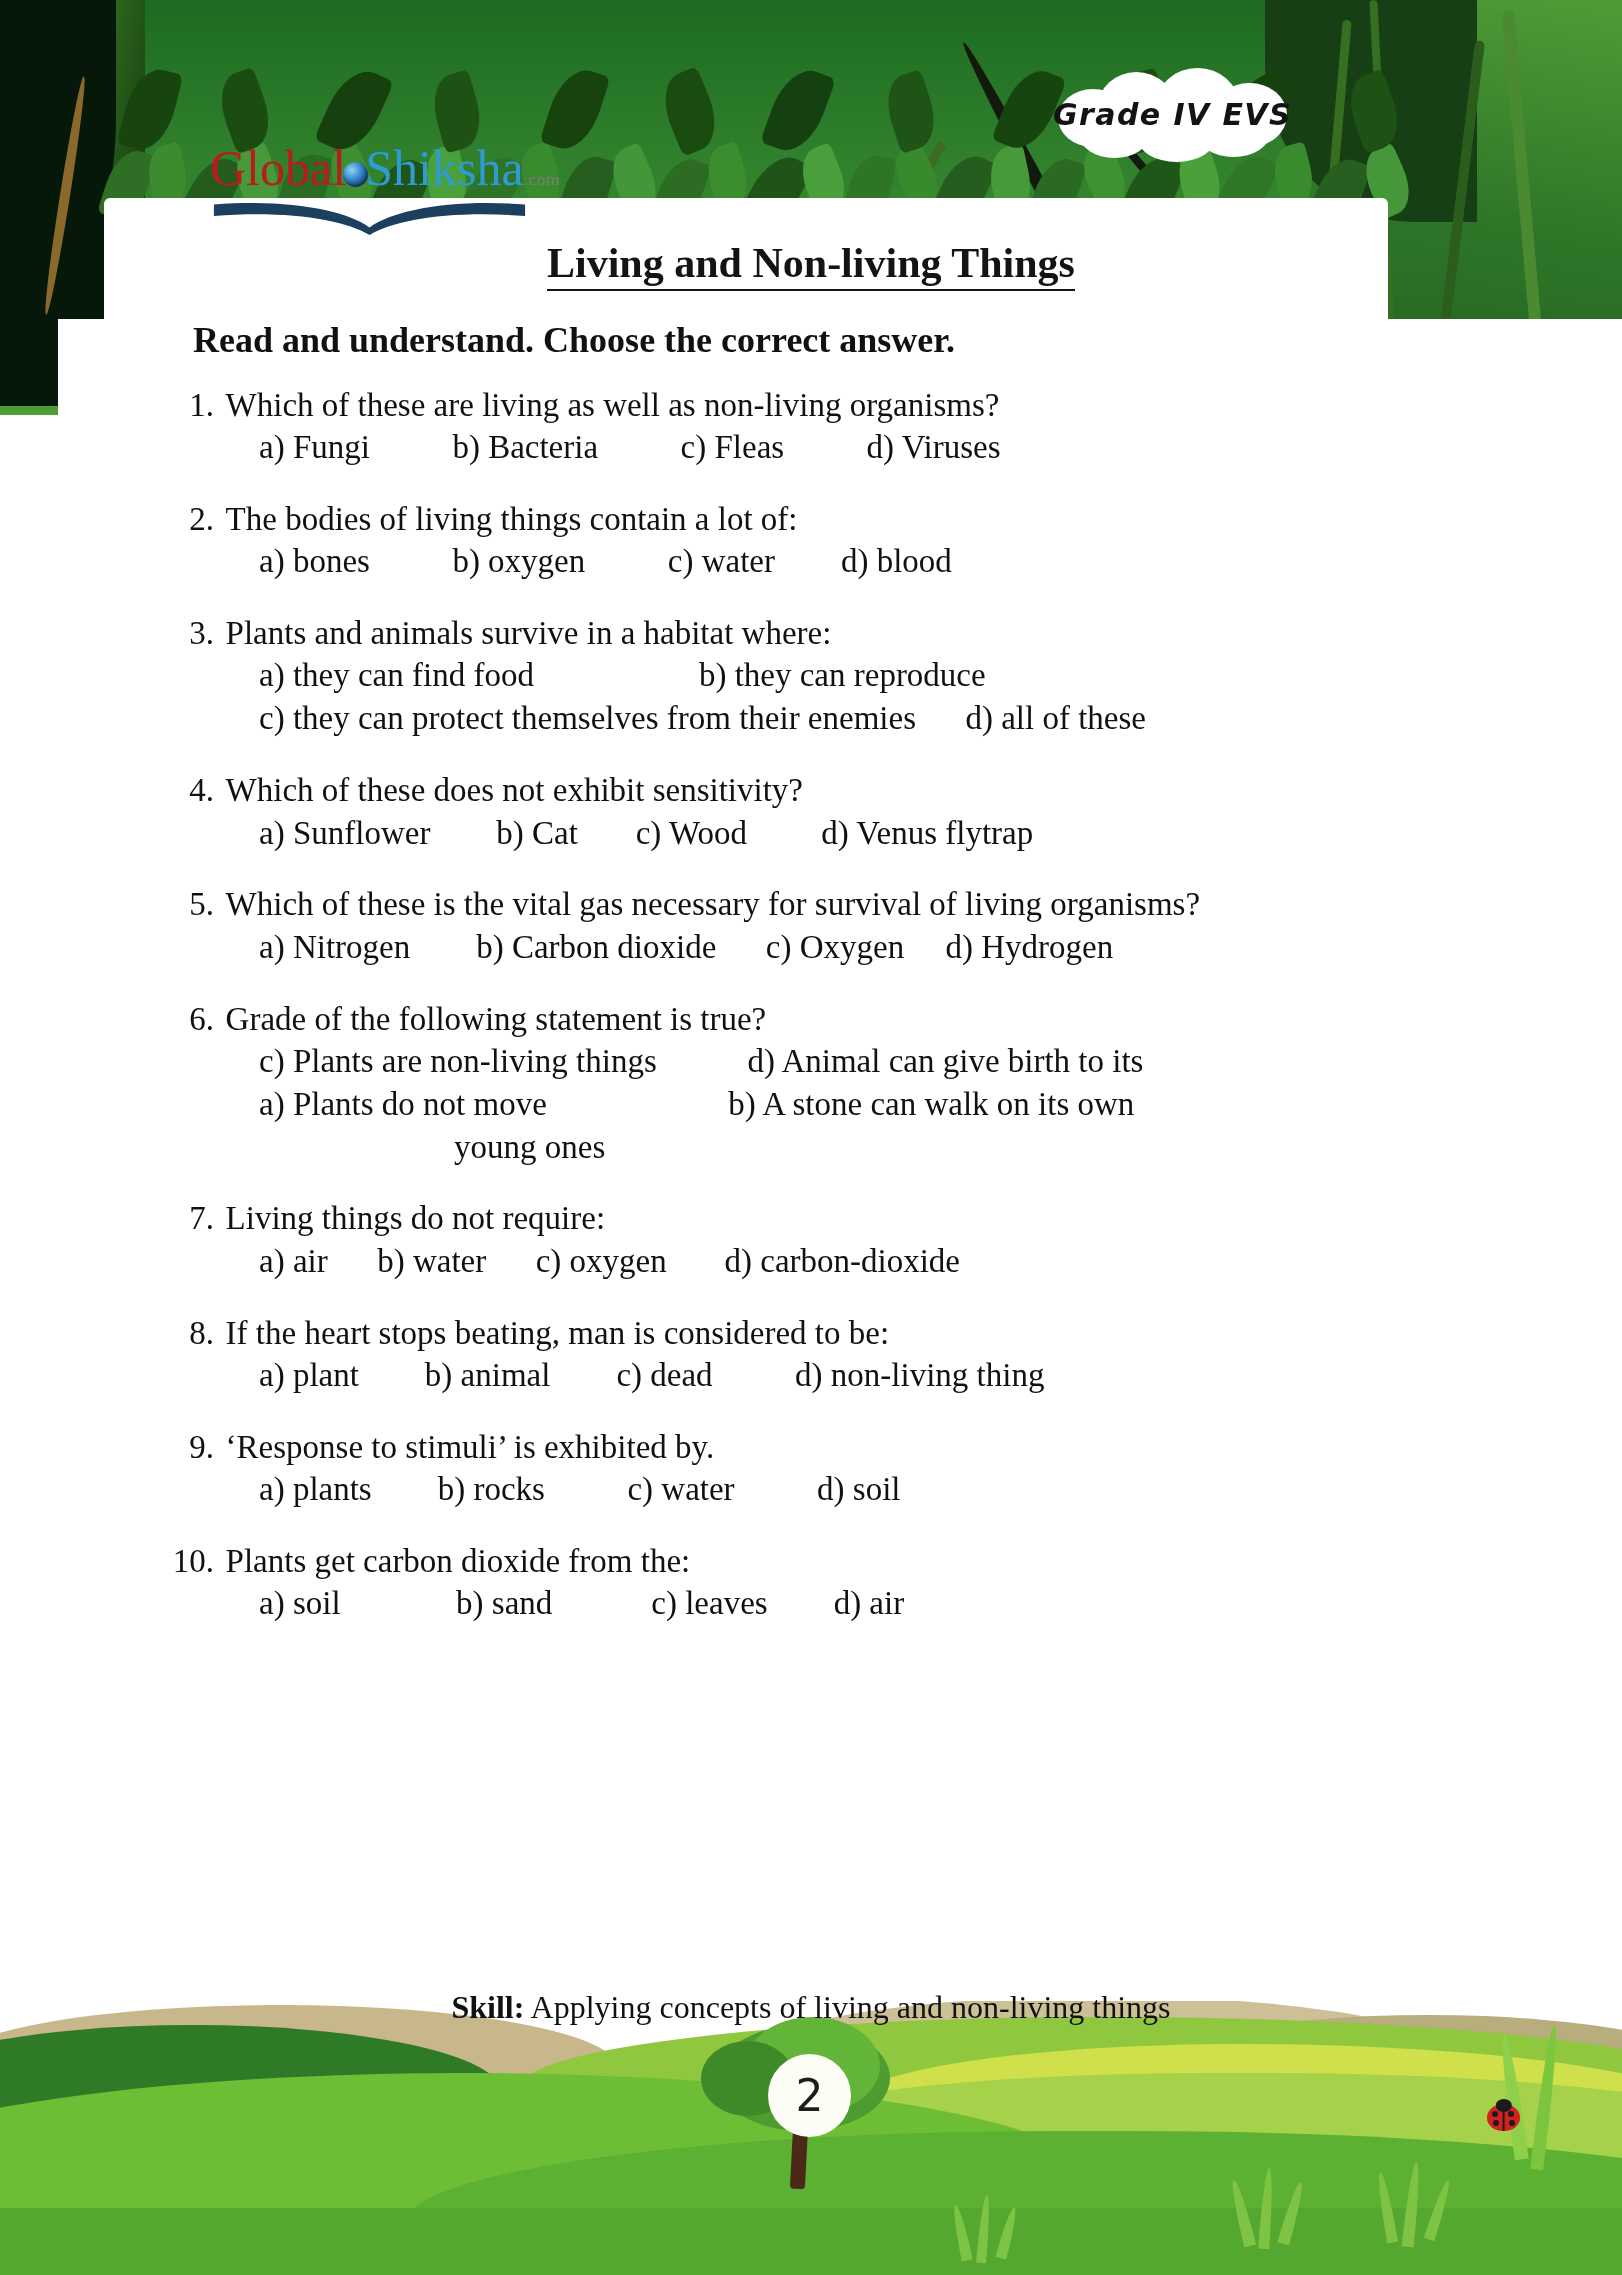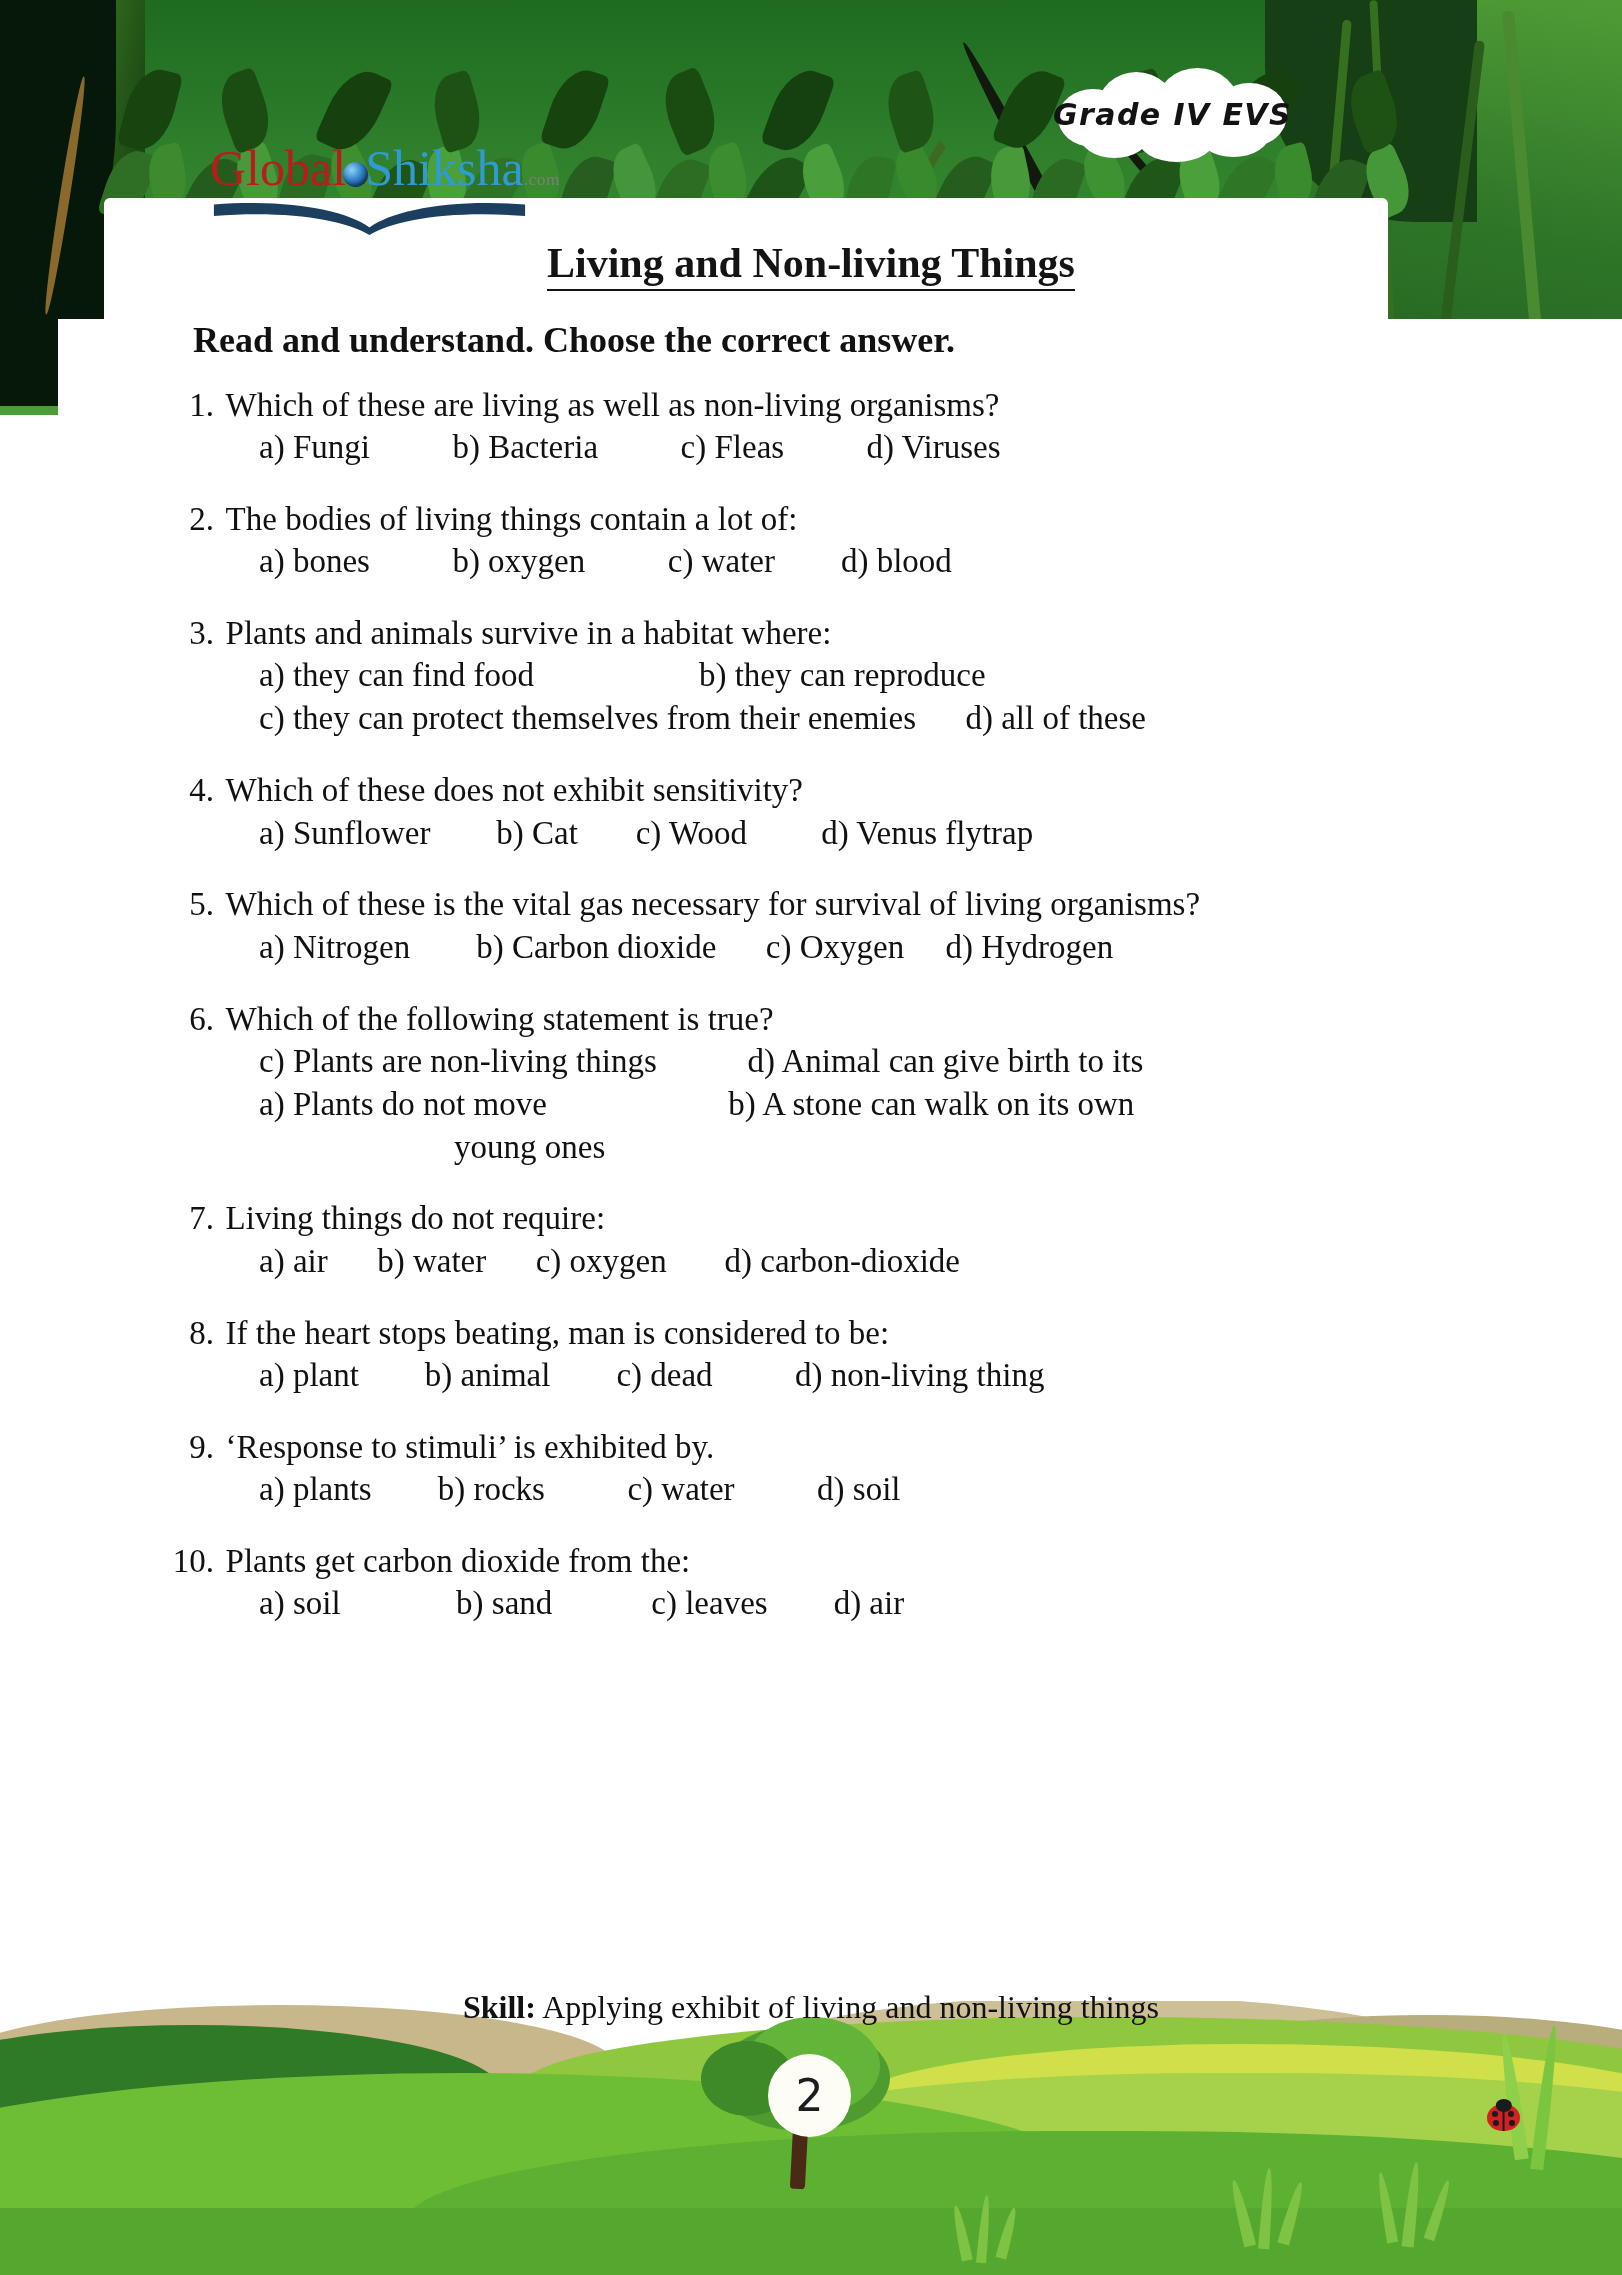--- a/index.html
+++ b/index.html
@@ -456,21 +456,21 @@
         <li class="q-item">
           <div class="q-line">
             <span class="q-num">5.</span>
             <span class="q-text">Which of these is the vital gas necessary for survival of living organisms?</span>
           </div>
           <div class="opts opts-row">a) Nitrogen        b) Carbon dioxide      c) Oxygen     d) Hydrogen</div>
         </li>
         <li class="q-item">
           <div class="q-line">
             <span class="q-num">6.</span>
-            <span class="q-text">Which of the following statement is true?</span>
+            <span class="q-text">Grade of the following statement is true?</span>
           </div>
           <div class="opts opts-row">c) Plants are non-living things           d) Animal can give birth to its</div>
           <div class="opts opts-row">a) Plants do not move                      b) A stone can walk on its own</div>
           <div class="opts opts-row opt-indent">young ones</div>
         </li>
         <li class="q-item">
           <div class="q-line">
             <span class="q-num">7.</span>
             <span class="q-text">Living things do not require:</span>
           </div>
@@ -495,21 +495,21 @@
             <span class="q-num">10.</span>
             <span class="q-text">Plants get carbon dioxide from the:</span>
           </div>
           <div class="opts opts-row">a) soil              b) sand            c) leaves        d) air</div>
         </li>
       </ol>
   </div>
 
   <div class="skill-line">
     <span class="skill-label">Skill:</span>
-    <span>Applying exhibit of living and non-living things</span>
+    <span>Applying concepts of living and non-living things</span>
   </div>
 
   <div class="landscape">
     <div class="hill" style="left:-58px;bottom:145px;width:676px;height:126px;background:#c8b78a;border-radius:50% 50% 0 0;"></div>
     <div class="hill" style="left:734px;bottom:145px;width:734px;height:135px;background:#cdbf96;border-radius:50% 50% 0 0;"></div>
     <div class="hill" style="left:1139px;bottom:145px;width:579px;height:116px;background:#b8ad7d;border-radius:50% 50% 0 0;"></div>
     <div class="hill" style="left:-116px;bottom:116px;width:618px;height:135px;background:#2f7a26;border-radius:50% 50% 0 0;"></div>
     <div class="hill" style="left:521px;bottom:114px;width:1217px;height:145px;background:#8fc73f;border-radius:48% 52% 0 0;"></div>
     <div class="hill" style="left:850px;bottom:97px;width:869px;height:135px;background:#cfe04a;border-radius:45% 55% 0 0;"></div>
     <div class="hill" style="left:734px;bottom:58px;width:1062px;height:145px;background:#a5d24a;border-radius:45% 50% 0 0;"></div>

